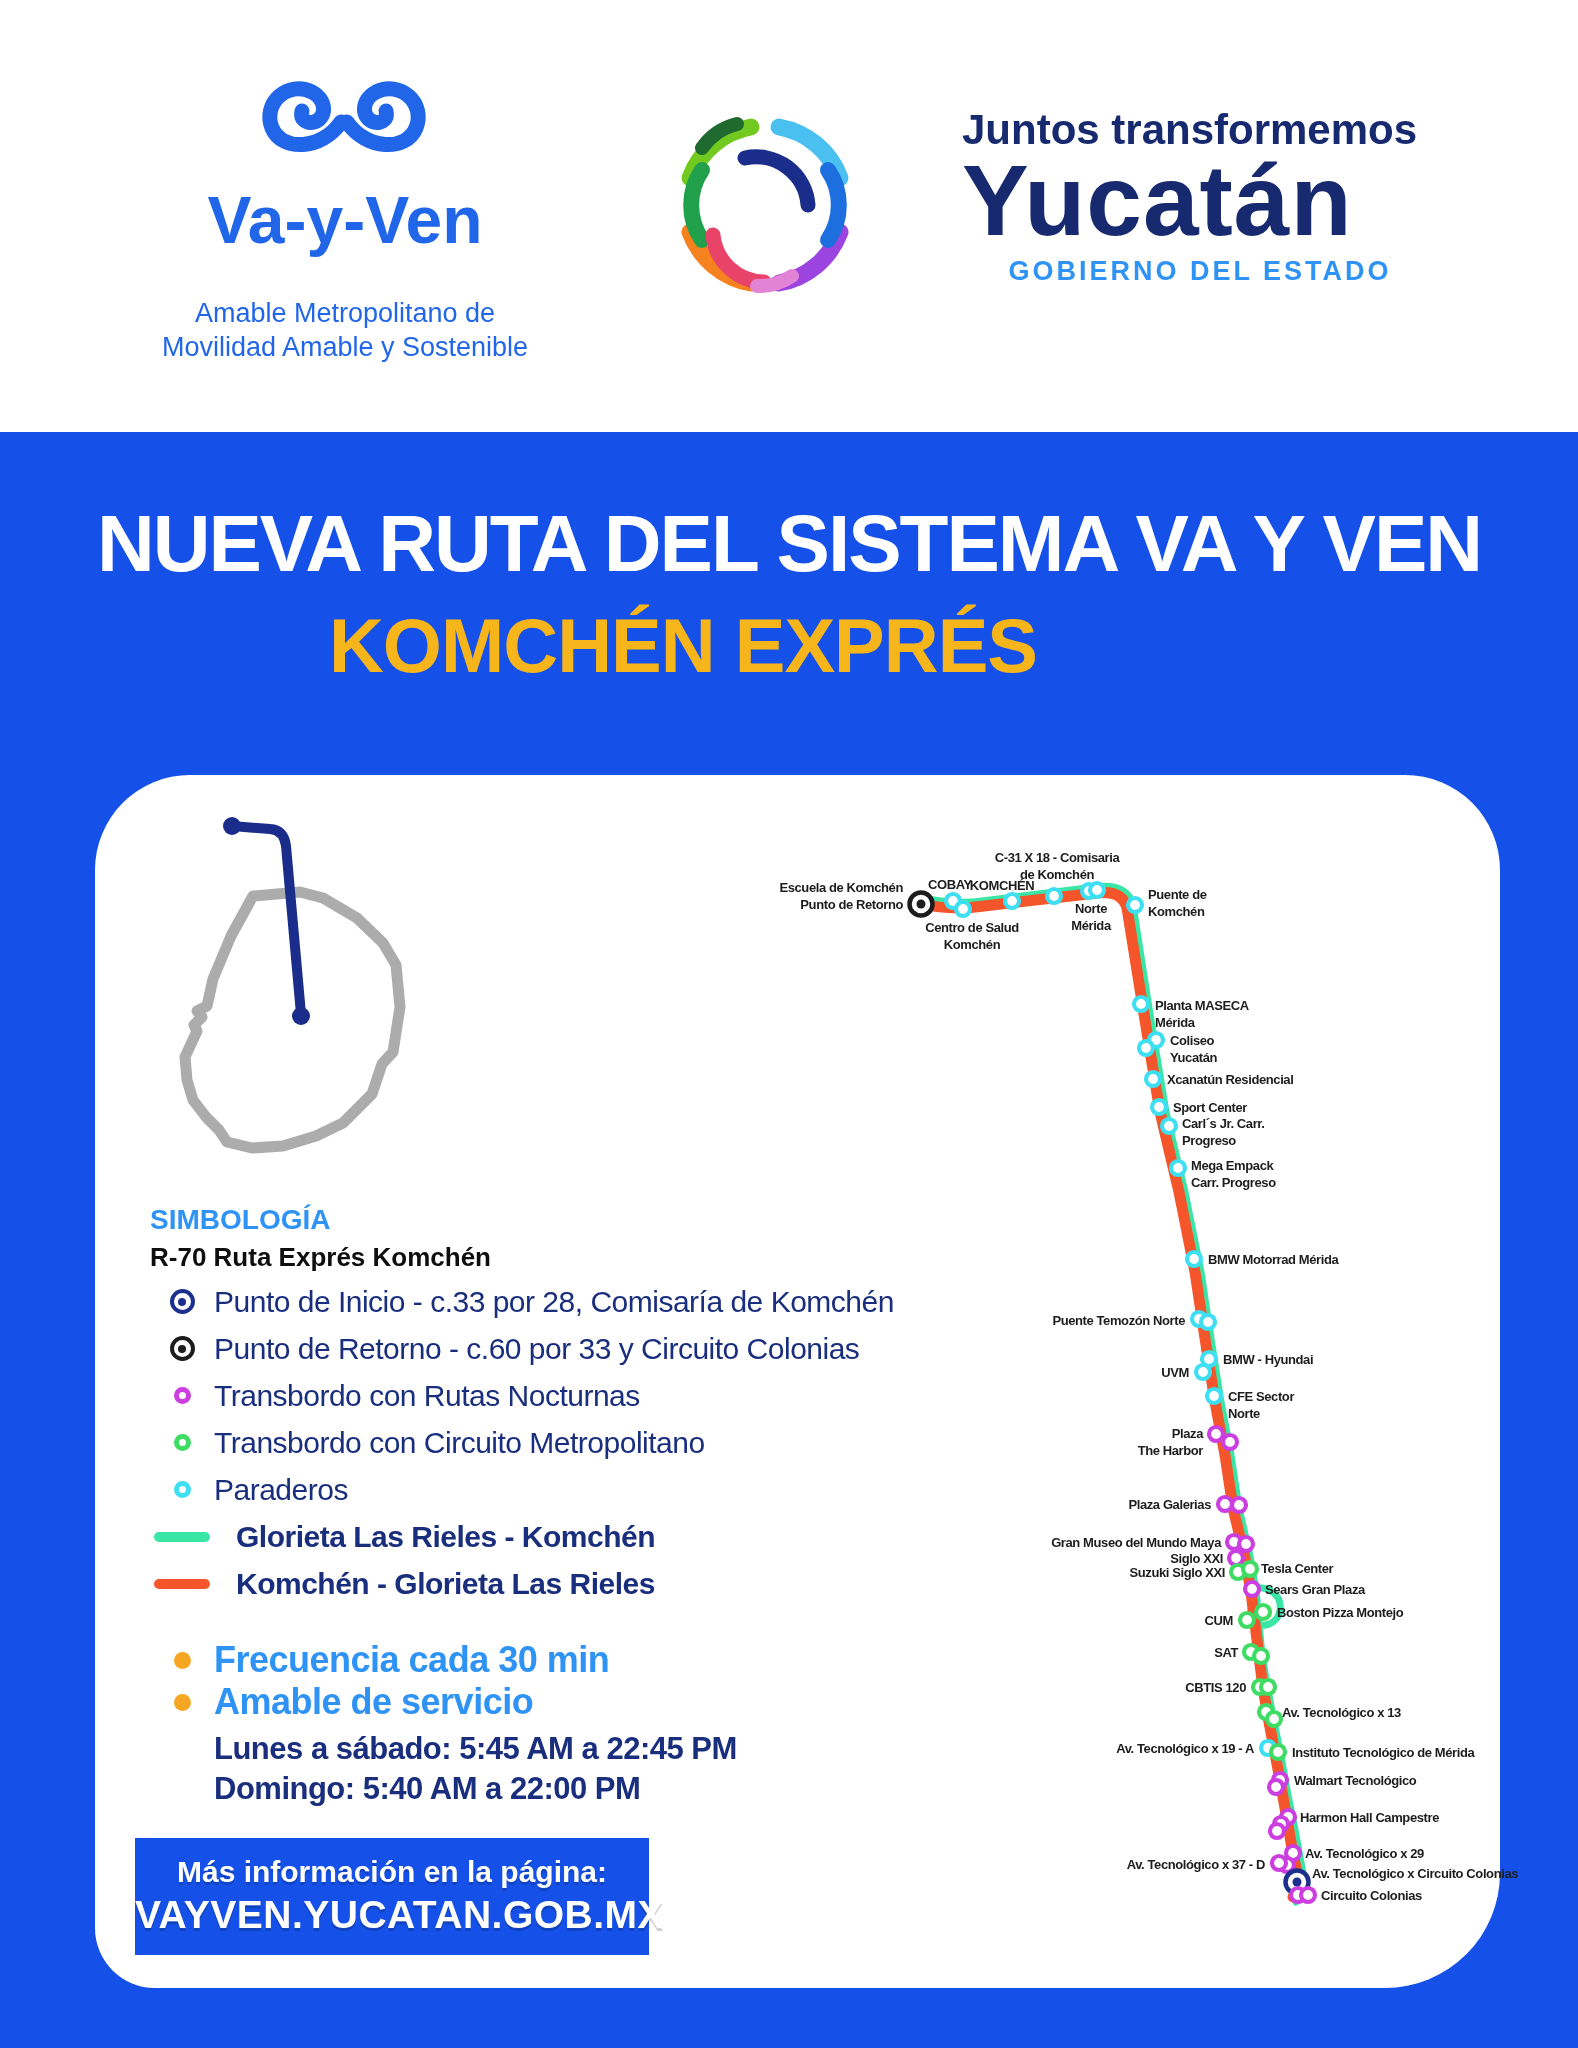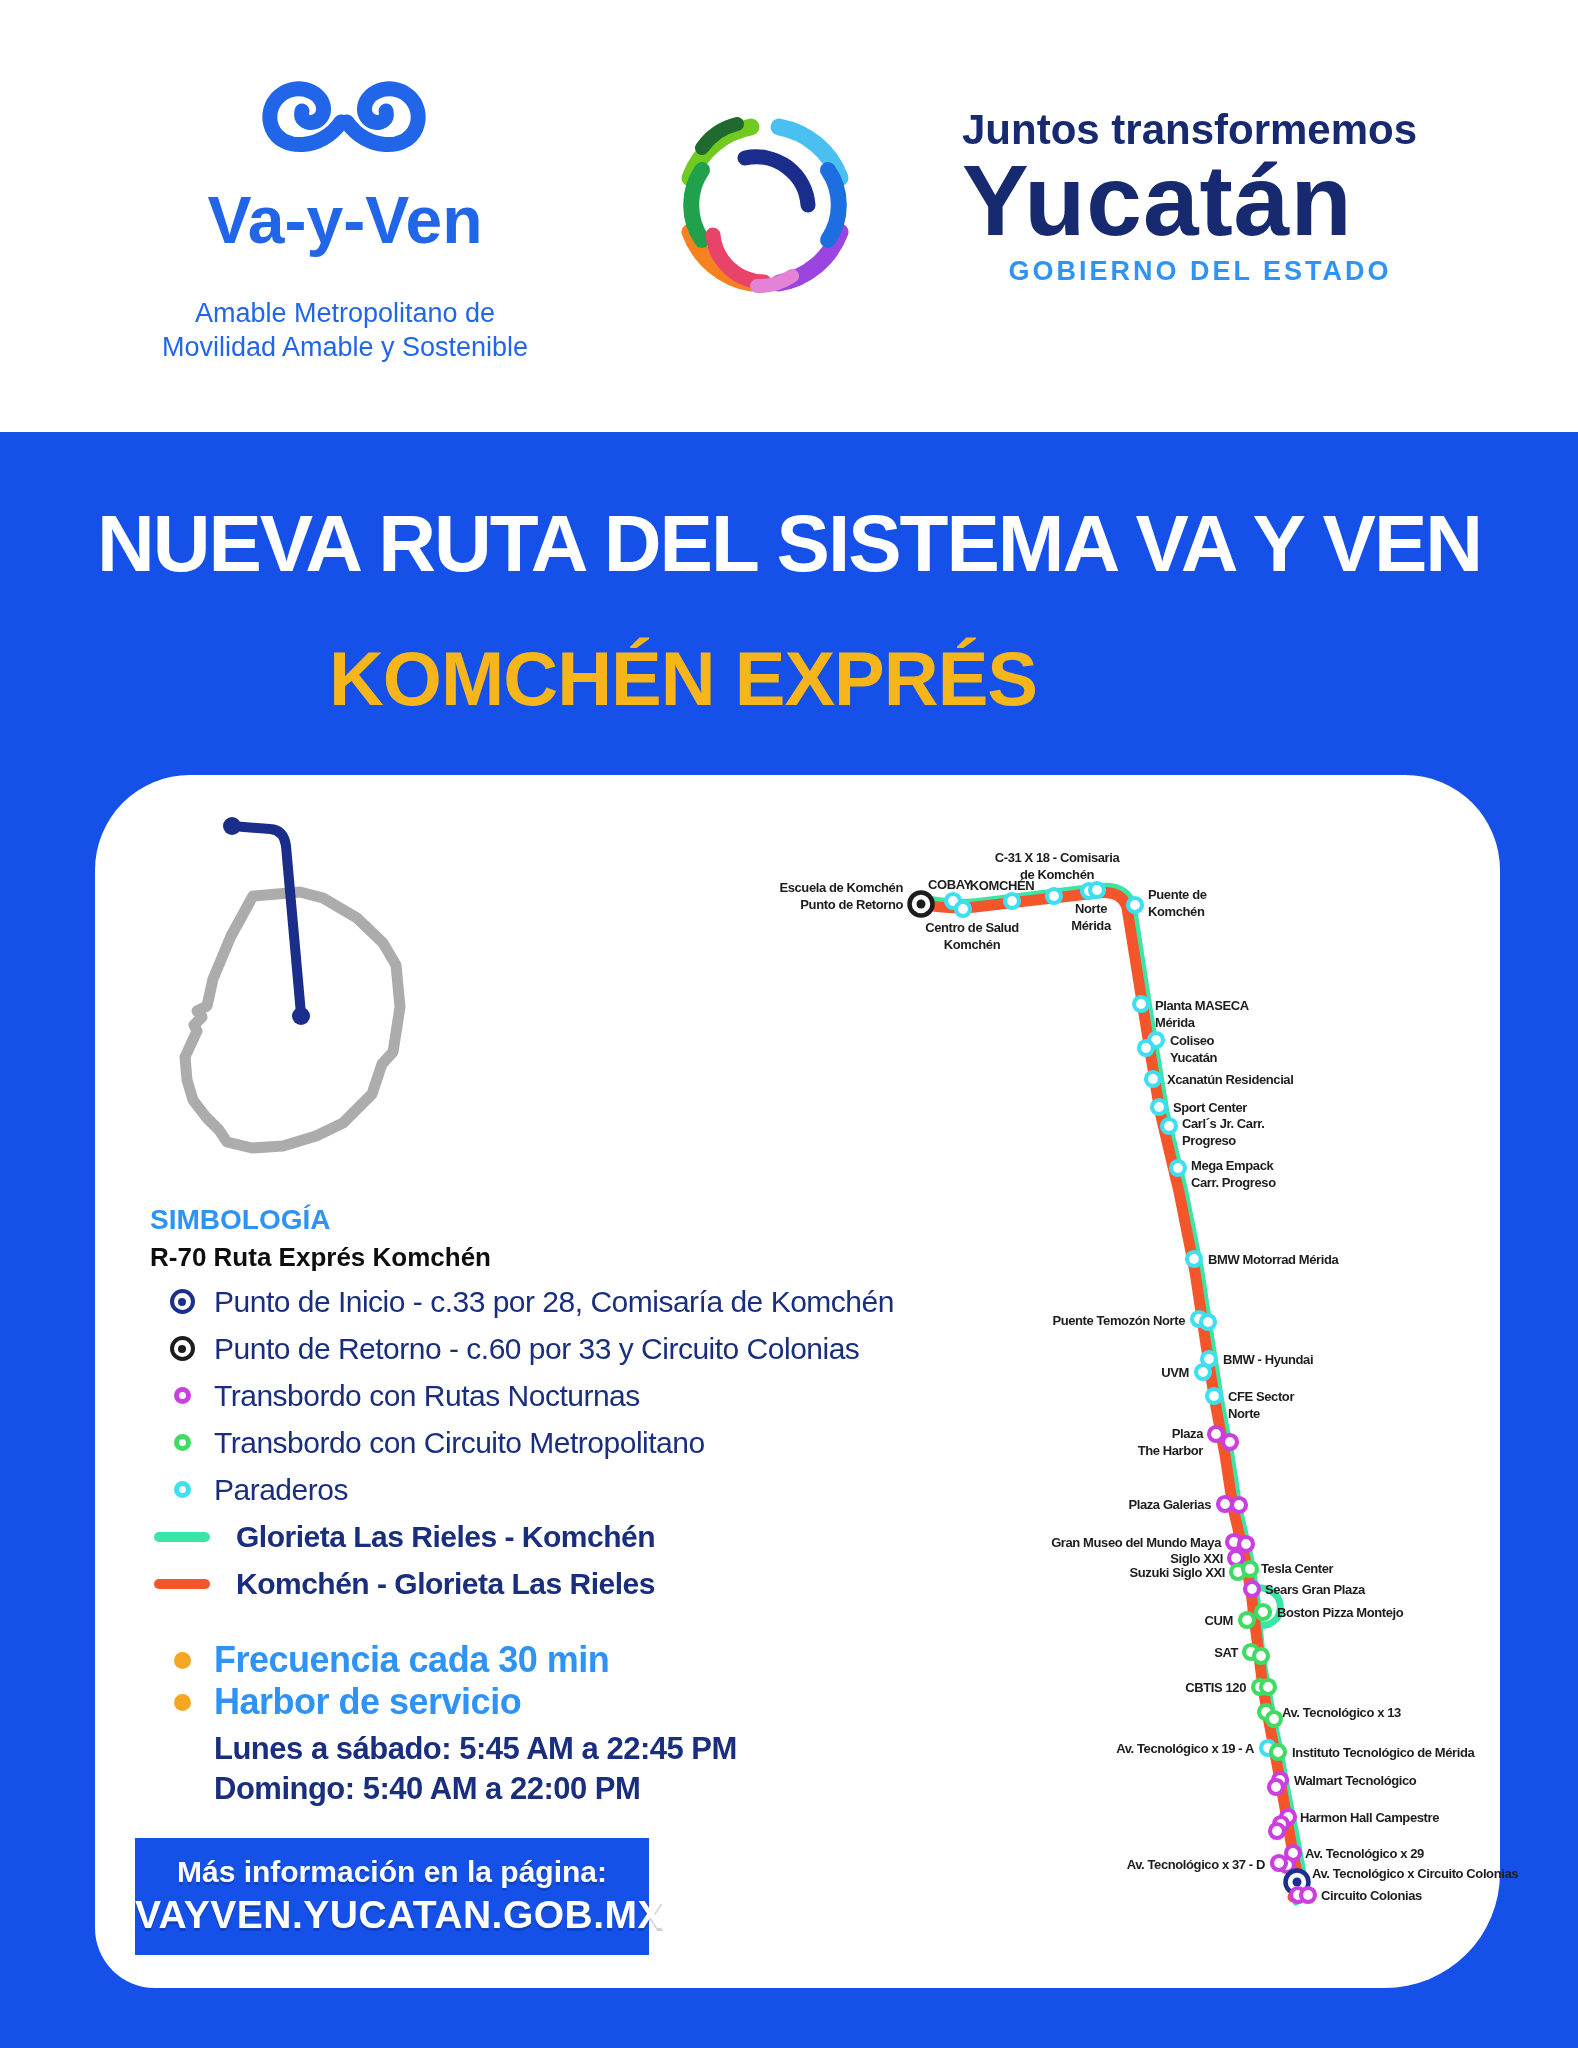--- a/index.html
+++ b/index.html
@@ -17,21 +17,21 @@
     color:#2166E8;font-size:27px;line-height:34px;font-weight:400;}
   #yucatan-text{position:absolute;left:962px;top:108px;width:476px;}
   #yucatan-line1{color:#172A70;font-weight:700;font-size:42px;line-height:44px;}
   #yucatan-line2{color:#172A70;font-weight:700;font-size:100px;line-height:96px;letter-spacing:1px;}
   #yucatan-line3{color:#2E93F5;font-weight:700;font-size:27px;letter-spacing:3px;text-align:center;margin-top:8px;}
   
   #blue-bg{position:absolute;left:0;top:432px;width:1578px;height:1616px;background:#1551E8;}
   #banner-title{position:absolute;left:0;top:498px;width:1578px;text-align:center;
     color:#ffffff;font-weight:700;font-size:80px;letter-spacing:-2px;white-space:nowrap;}
   #banner-subtitle{position:absolute;left:0;top:602px;width:1366px;text-align:center;
-    color:#F7B51C;font-weight:700;font-size:76px;letter-spacing:-1px;margin-top:33px;}
+    color:#F7B51C;font-weight:700;font-size:76px;letter-spacing:-1px;}
   
   #card{position:absolute;left:95px;top:775px;width:1405px;height:1213px;background:#ffffff;
     border-radius:95px 95px 115px 60px;}
   
   #map-svg{position:absolute;left:0;top:0;width:1578px;height:2048px;pointer-events:none;}
   .stop-label{font-family:"Liberation Sans",sans-serif;font-weight:700;font-size:13px;
     fill:#1d1d1d;letter-spacing:-0.4px;}
   
   #legend{position:absolute;left:150px;top:1200px;width:760px;}
   #legend-heading{color:#2E93F5;font-weight:700;font-size:28px;line-height:40px;}
@@ -275,21 +275,21 @@
       </div>
     </div>
 
   <div id="bullets">
     <div class="brow">
       <span class="bdot"></span>
       <span class="btext">Frecuencia cada 30 min</span>
     </div>
     <div class="brow">
       <span class="bdot"></span>
-      <span class="btext">Harbor de servicio</span>
+      <span class="btext">Amable de servicio</span>
     </div>
     <div id="sched">
       <div>Lunes a sábado: 5:45 AM a 22:45 PM</div>
       <div>Domingo: 5:40 AM a 22:00 PM</div>
     </div>
   </div>
 </div>
 
 <div id="info-box">
   <div id="info-label">Más información en la página:</div>

